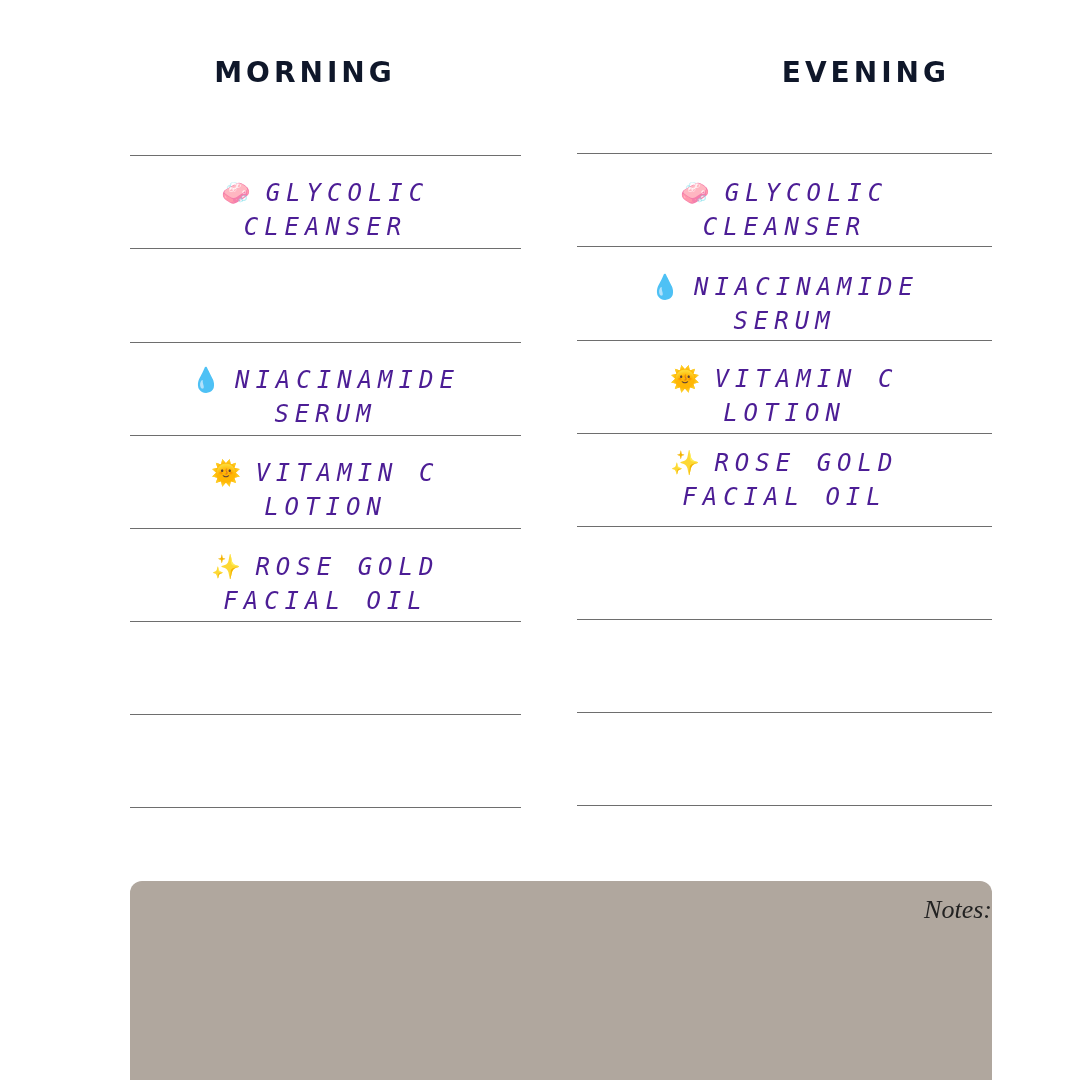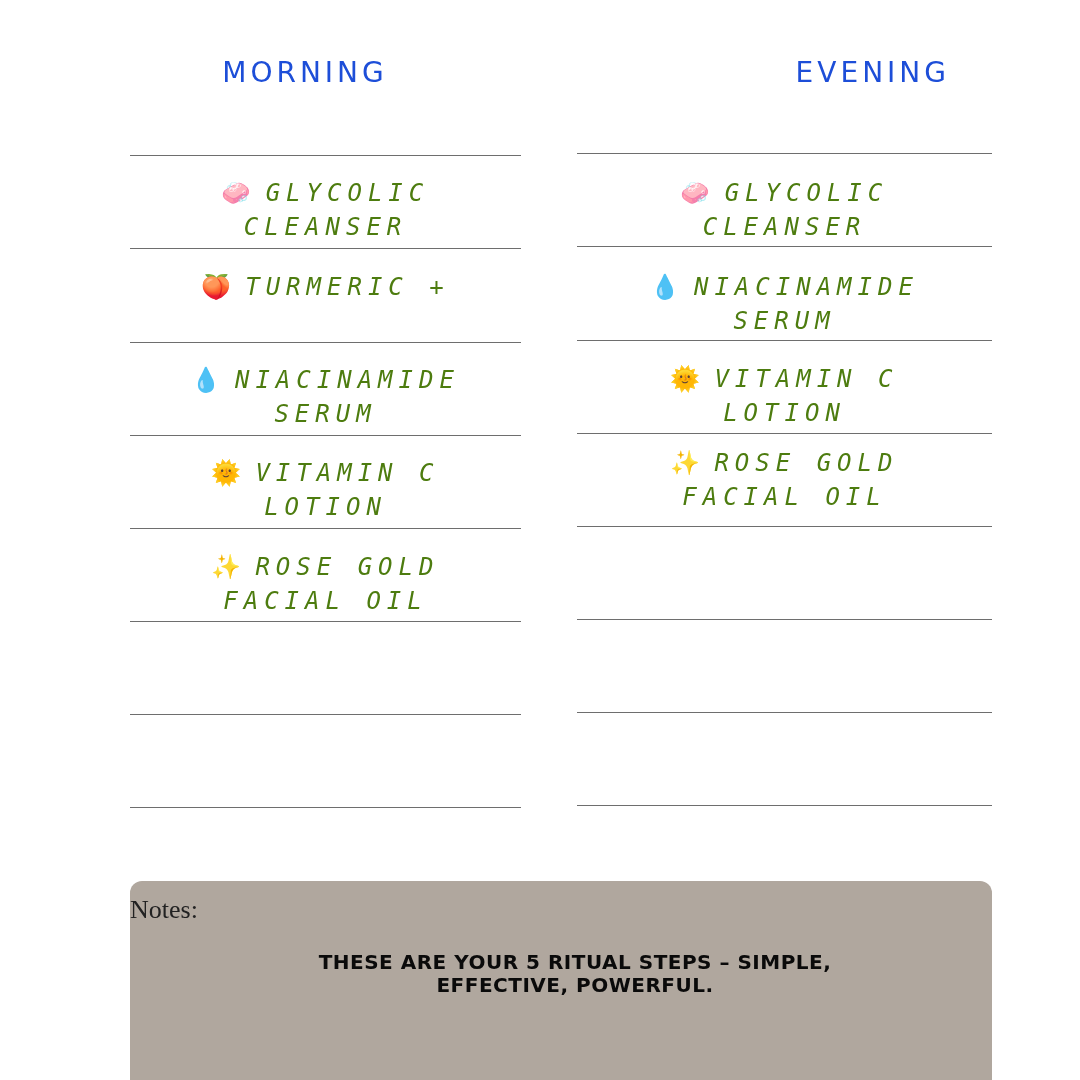--- a/index.html
+++ b/index.html
@@ -1,22 +1,22 @@
 <!DOCTYPE html>
 <html><head>
 <meta charset="utf-8">
 <style>
   html, body { margin:0; padding:0; }
   body { width:1080px; height:1080px; background:#ffffff; position:relative; overflow:hidden; font-family:"Liberation Sans", sans-serif; color:#111; }
-  .col-title { position:absolute; top:56px; font-family:"DejaVu Sans", sans-serif; font-weight:normal; font-size:28px; letter-spacing:4px; text-align:center; color:#1d4ed8; }
+  .col-title { position:absolute; top:56px; font-family:"DejaVu Sans", sans-serif; font-weight:bold; font-size:28px; letter-spacing:4px; text-align:center; color:#0f172a; }
   .hline { position:absolute; height:0; border-top:1.5px solid #6e6e6e; }
-  .step { position:absolute; text-align:center; font-family:"DejaVu Sans Mono", monospace; font-size:24px; line-height:34px; letter-spacing:6px; color:#4d7c0f; font-style:italic; }
+  .step { position:absolute; text-align:center; font-family:"DejaVu Sans Mono", monospace; font-size:24px; line-height:34px; letter-spacing:6px; color:#4c1d95; font-style:italic; }
   .step .emoji { font-style:normal; letter-spacing:0; margin-right:14px; font-family:"DejaVu Sans", sans-serif; }
   .notes { position:absolute; left:130px; top:881px; width:862px; height:210px; background:#b0a79e; border-radius:12px; }
-  .notes-title { position:absolute; top:14px; left:0; width:100%; text-align:left; font-family:"Liberation Serif", serif; font-size:26px; color:#222; }
+  .notes-title { position:absolute; top:14px; left:0; width:100%; text-align:right; font-family:"Liberation Serif", serif; font-style:italic; font-size:26px; color:#222; }
   .notes-body { position:absolute; top:70px; left:150px; width:590px; text-align:center; font-family:"DejaVu Sans", sans-serif; font-weight:bold; font-size:20px; line-height:23px; letter-spacing:0.5px; color:#0a0a0a; }
 </style>
 </head>
 <body>
 
 <div class="col-title" style="left:130px; width:350px;">MORNING</div>
 <div class="col-title" style="left:600px; width:350px;text-align:right;">EVENING</div>
 
 <div>
   <div class="hline" style="left:130px; width:391px; top:155px;"></div>
@@ -38,21 +38,20 @@
   <div class="hline" style="left:577px; width:415px; top:619px;"></div>
   <div class="hline" style="left:577px; width:415px; top:712px;"></div>
   <div class="hline" style="left:577px; width:415px; top:805px;"></div>
 </div>
 
 <div class="step" style="left:130px; width:391px; top:176px;">
   <div><span class="emoji">🧼</span><span>GLYCOLIC</span></div>
   <div>CLEANSER</div>
 </div>
 <div class="step" style="left:130px; width:391px; top:270px;">
-  <div><span class="emoji">🍑</span><span>TURMERIC +</span></div>
 </div>
 <div class="step" style="left:130px; width:391px; top:363px;">
   <div><span class="emoji">💧</span><span>NIACINAMIDE</span></div>
   <div>SERUM</div>
 </div>
 <div class="step" style="left:130px; width:391px; top:456px;">
   <div><span class="emoji">🌞</span><span>VITAMIN C</span></div>
   <div>LOTION</div>
 </div>
 <div class="step" style="left:130px; width:391px; top:550px;">
@@ -72,14 +71,13 @@
   <div><span class="emoji">🌞</span><span>VITAMIN C</span></div>
   <div>LOTION</div>
 </div>
 <div class="step" style="left:577px; width:415px; top:446px;">
   <div><span class="emoji">✨</span><span>ROSE GOLD</span></div>
   <div>FACIAL OIL</div>
 </div>
 
 <div class="notes">
   <div class="notes-title">Notes:</div>
-  <div class="notes-body">THESE ARE YOUR 5 RITUAL STEPS – SIMPLE, EFFECTIVE, POWERFUL.</div>
 </div>
 
 </body></html>

